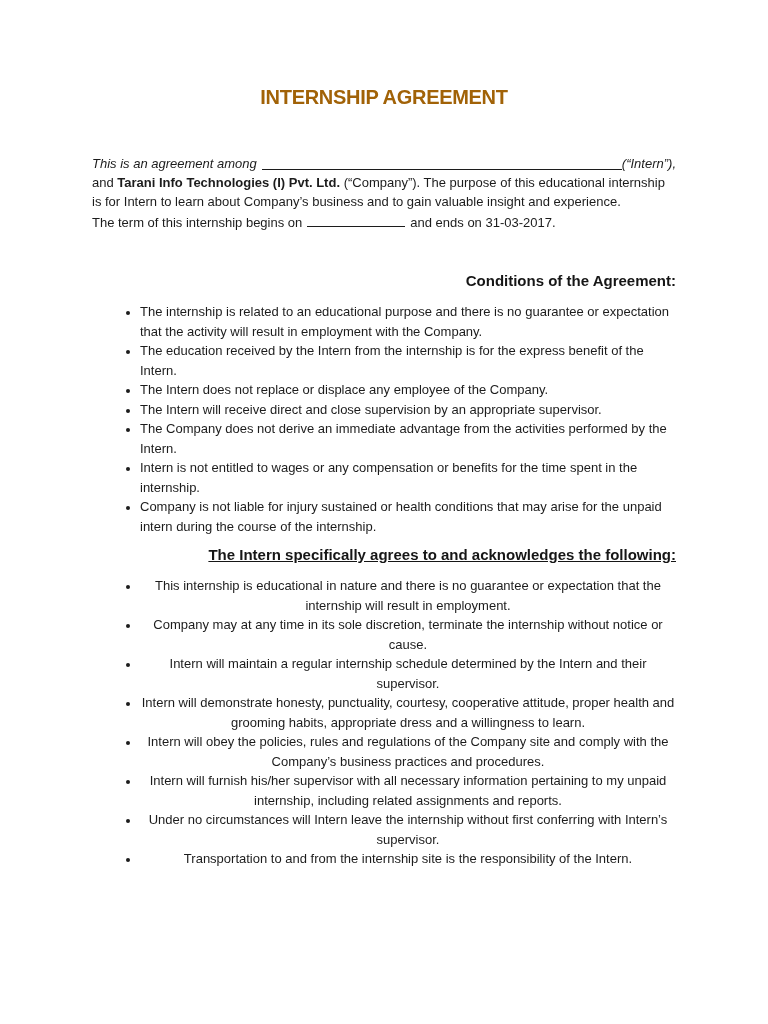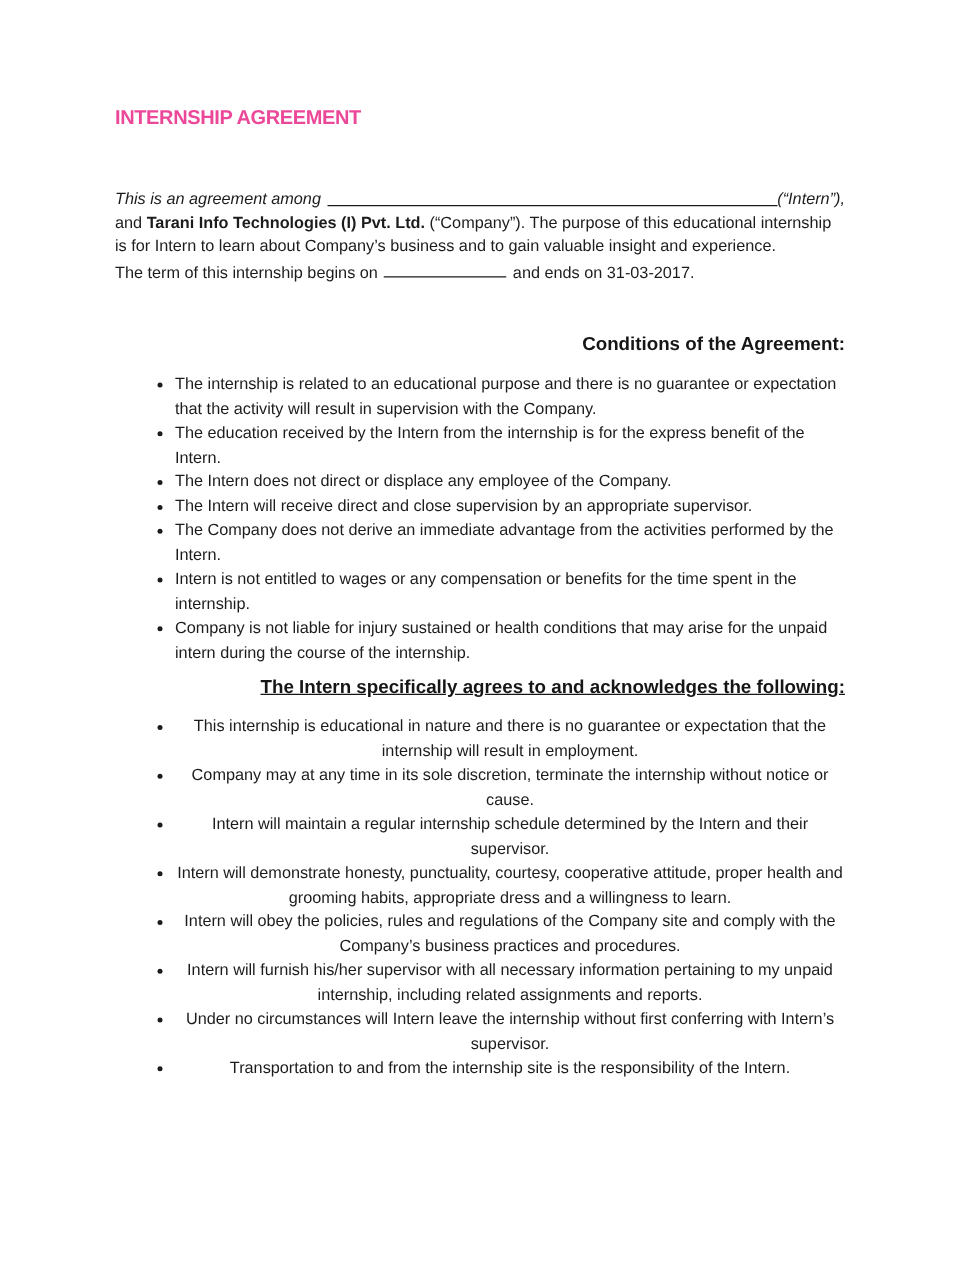--- a/index.html
+++ b/index.html
@@ -21,25 +21,25 @@
     background: #ffffff;
   }
   .content {
     position: absolute;
     left: 92px;
     top: 0;
     width: 584px;
   }
   .doc-title {
     margin-top: 86px;
-    text-align: left;
-    font-size: 16px;
+    text-align: center;
+    font-size: 20px;
     font-weight: bold;
     letter-spacing: -0.3px;
-    color: #ec4899;
+    color: #a16207;
   }
   .intro {
     margin-top: 45px;
     font-size: 13px;
     line-height: 19px;
   }
   .intro-line1 {
     display: flex;
     align-items: flex-end;
     white-space: nowrap;
@@ -106,25 +106,25 @@
       </div>
       <div><span>and </span><span class="bold">Tarani Info Technologies (I) Pvt. Ltd.</span><span> (“Company”). The purpose of this educational internship is for Intern to learn about Company’s business and to gain valuable insight and experience.</span></div>
     </div>
 
     <div class="term-line"><span>The term of this internship begins on</span><span class="inline-blank"></span><span>and ends on 31-03-2017.</span></div>
 
     <div class="section-heading heading-1">Conditions of the Agreement:</div>
 
     <ul class="bullets list-1">
 
-        <li>The internship is related to an educational purpose and there is no guarantee or expectation that the activity will result in supervision with the Company.</li>
+        <li>The internship is related to an educational purpose and there is no guarantee or expectation that the activity will result in employment with the Company.</li>
 
         <li>The education received by the Intern from the internship is for the express benefit of the Intern.</li>
 
-        <li>The Intern does not direct or displace any employee of the Company.</li>
+        <li>The Intern does not replace or displace any employee of the Company.</li>
 
         <li>The Intern will receive direct and close supervision by an appropriate supervisor.</li>
 
         <li>The Company does not derive an immediate advantage from the activities performed by the Intern.</li>
 
         <li>Intern is not entitled to wages or any compensation or benefits for the time spent in the internship.</li>
 
         <li>Company is not liable for injury sustained or health conditions that may arise for the unpaid intern during the course of the internship.</li>
       </ul>
 

